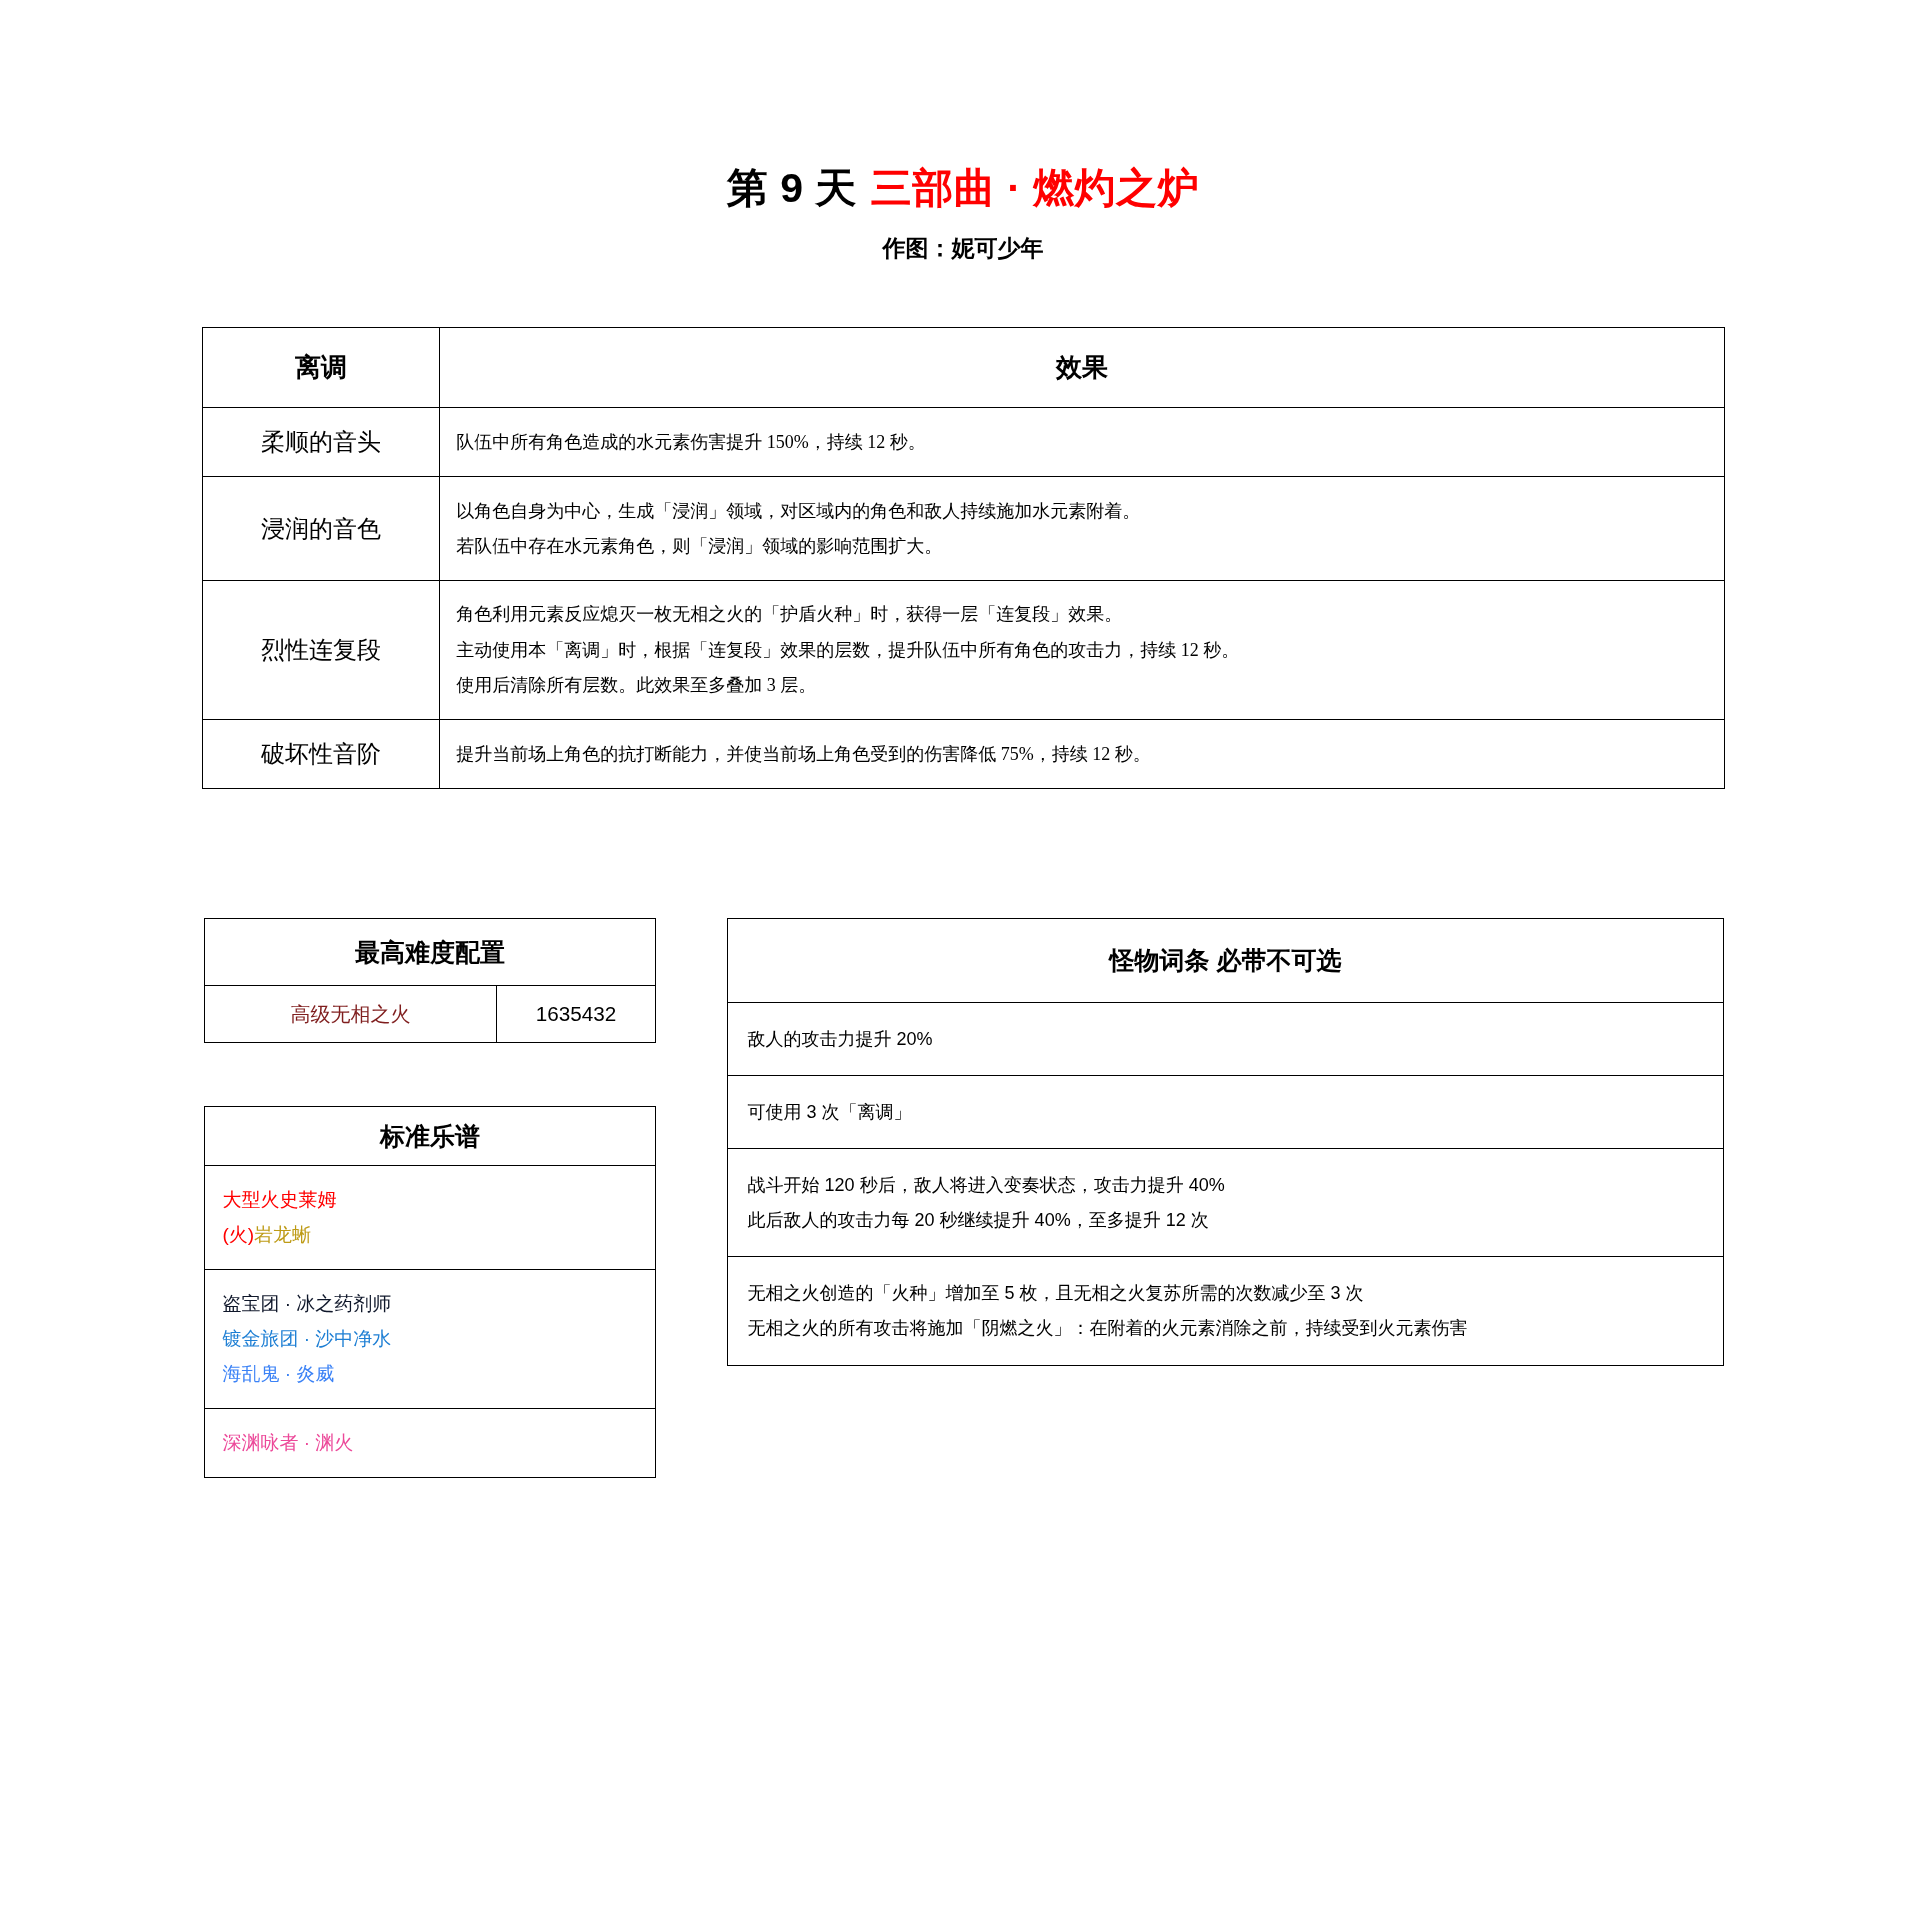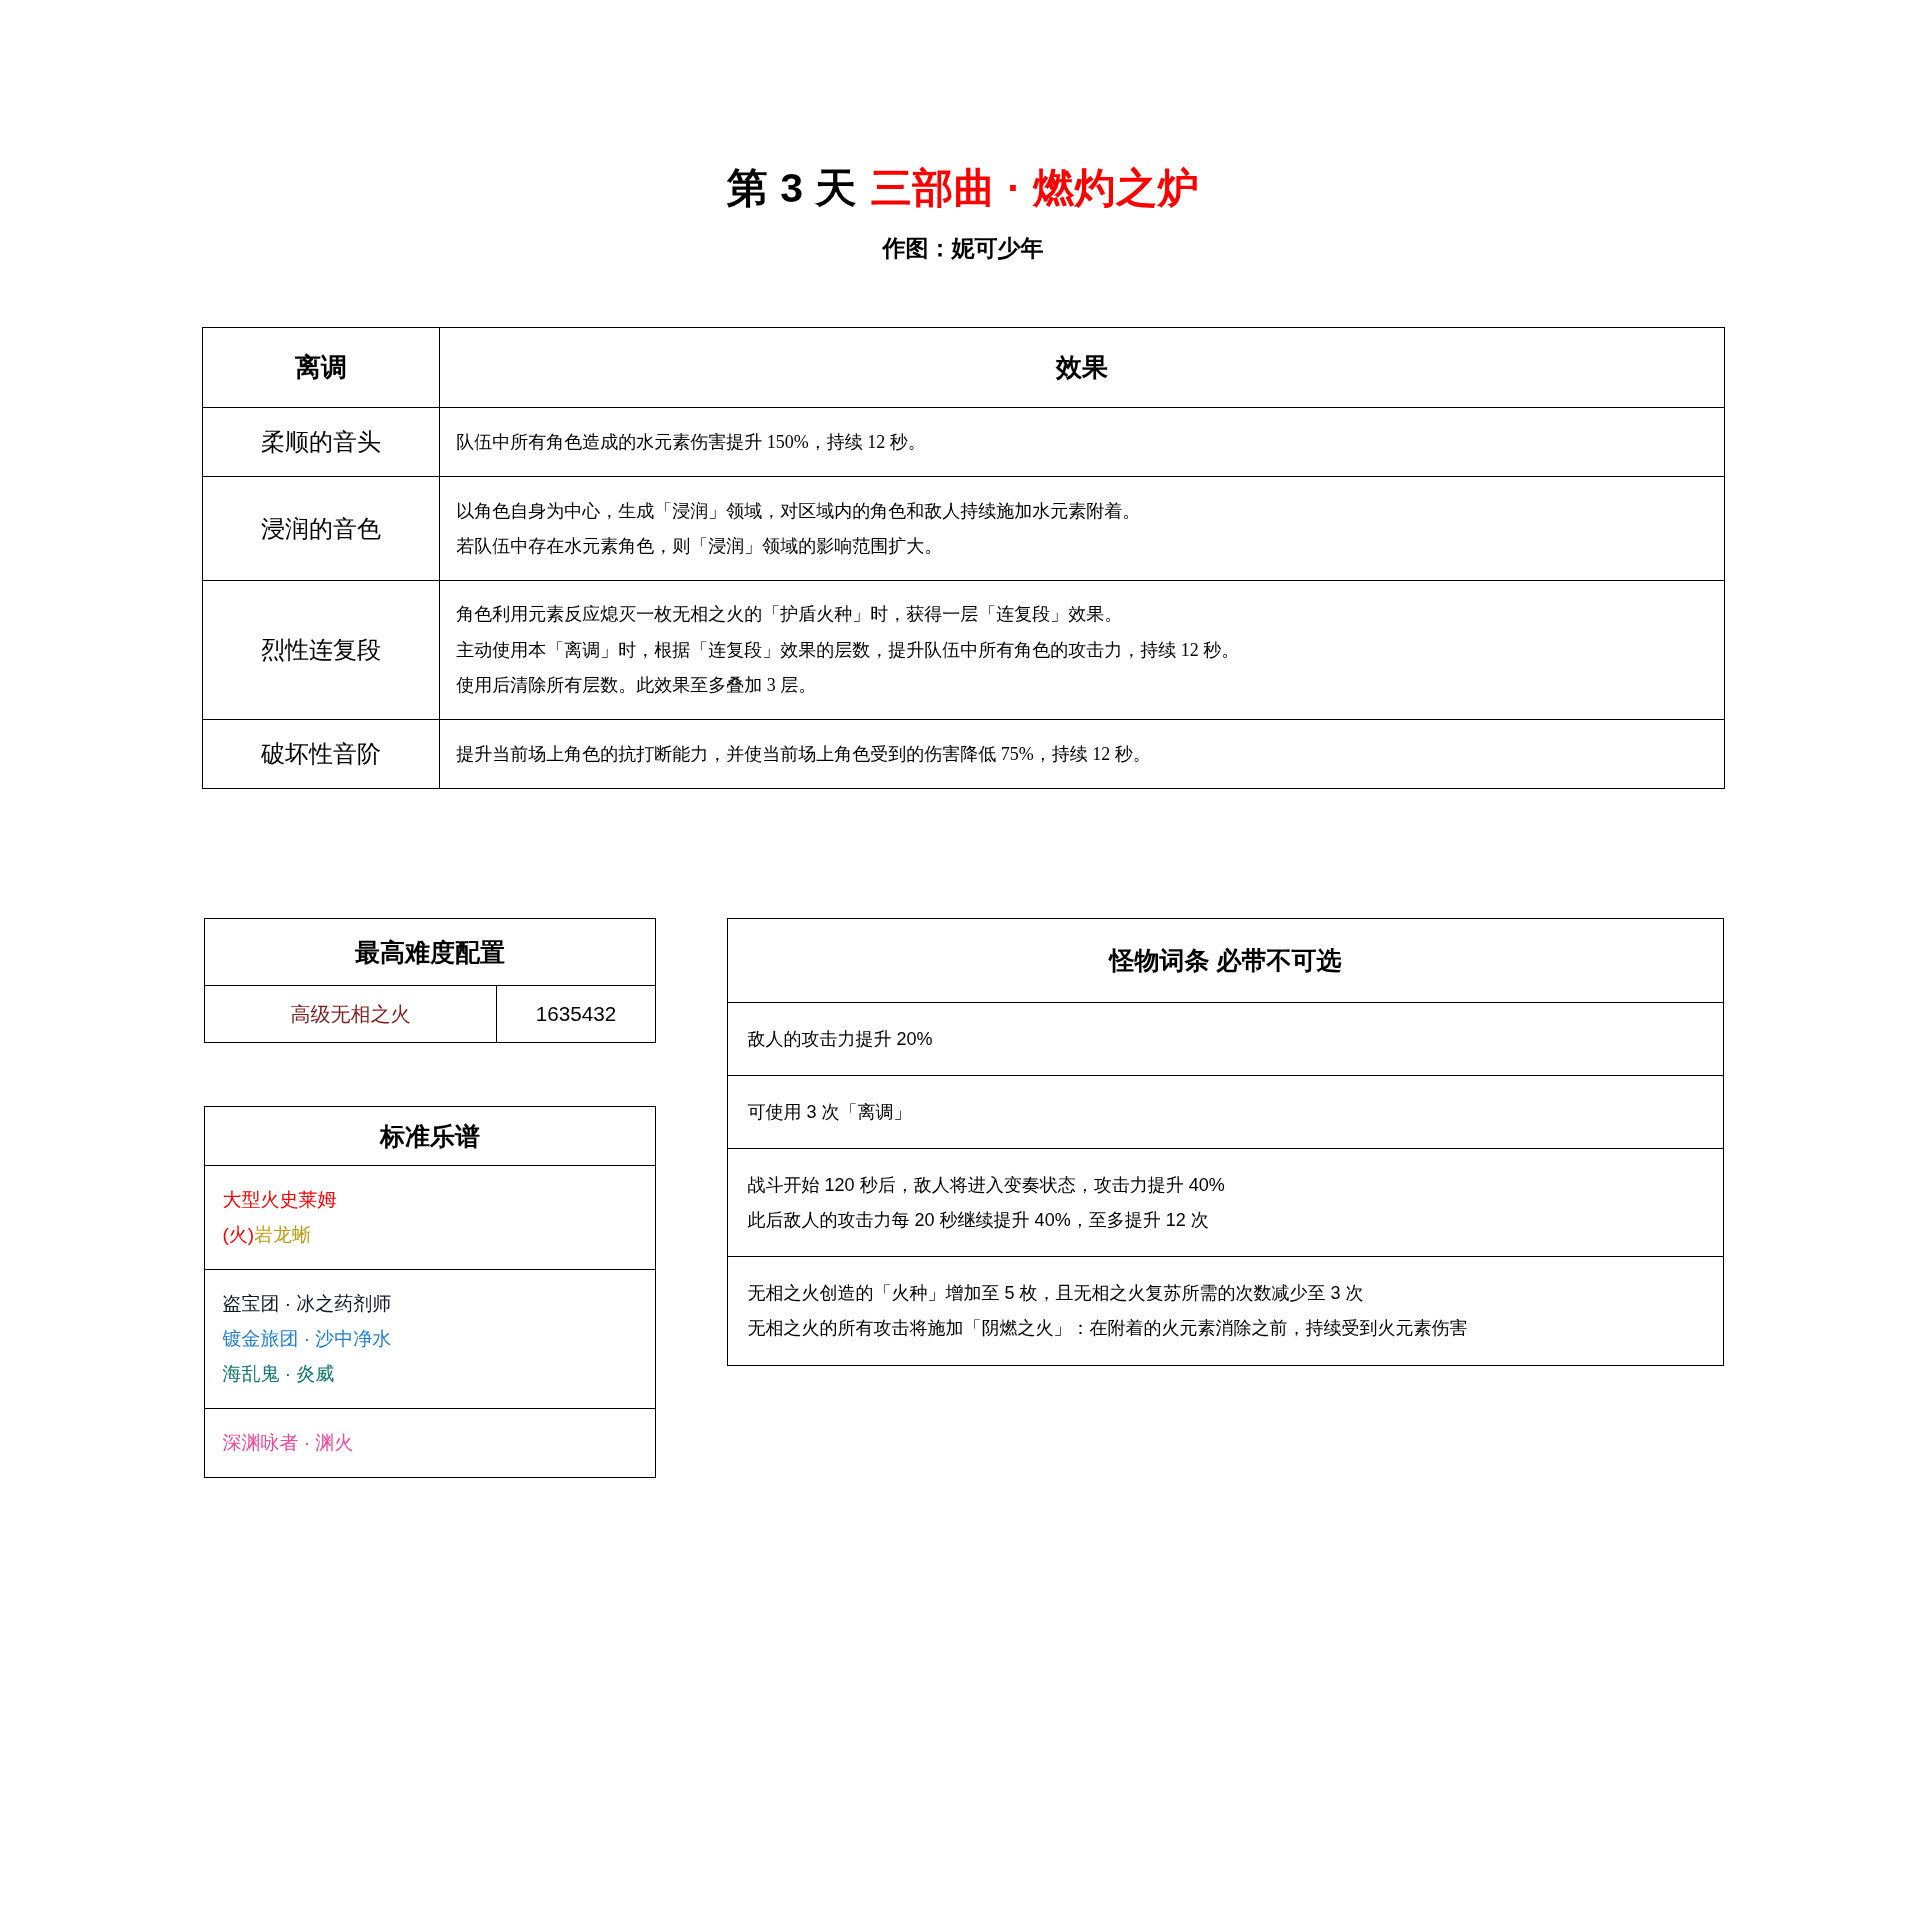--- a/index.html
+++ b/index.html
@@ -158,21 +158,21 @@
   }
   #modifier-table td.mod-cell .line { display: block; white-space: nowrap; }
 </style>
 </head>
 <body>
 
 <div class="page">
 
   <div class="title-block">
     <div class="main-title">
-      <span class="t-black">第 3 天</span><span class="t-red">三部曲 · 燃灼之炉</span>
+      <span class="t-black">第 9 天</span><span class="t-red">三部曲 · 燃灼之炉</span>
     </div>
     <div class="subtitle">作图：妮可少年</div>
   </div>
 
   <table class="tbl" id="lidiao-table">
     <colgroup>
         <col class="c-name">
         <col class="c-eff">
       </colgroup>
     <thead>
@@ -243,21 +243,21 @@
         <tr>
           <td class="wave-cell">
             <span class="line"><span style="color: rgb(255, 0, 0);">大型火史莱姆</span></span>
             <span class="line"><span style="color: rgb(255, 0, 0);">(火)</span><span style="color: rgb(190, 155, 22);">岩龙蜥</span></span>
           </td>
         </tr>
         <tr>
           <td class="wave-cell">
             <span class="line"><span style="color: #0f172a;">盗宝团 · 冰之药剂师</span></span>
             <span class="line"><span style="color: rgb(30, 127, 212);">镀金旅团 · 沙中净水</span></span>
-            <span class="line"><span style="color: #0f766e;">海乱鬼 · 炎威</span></span>
+            <span class="line"><span style="color: #3b82f6;">海乱鬼 · 炎威</span></span>
           </td>
         </tr>
         <tr>
           <td class="wave-cell">
             <span class="line"><span style="color: #ec4899;">深渊咏者 · 渊火</span></span>
           </td>
         </tr>
       </tbody>
   </table>
 

